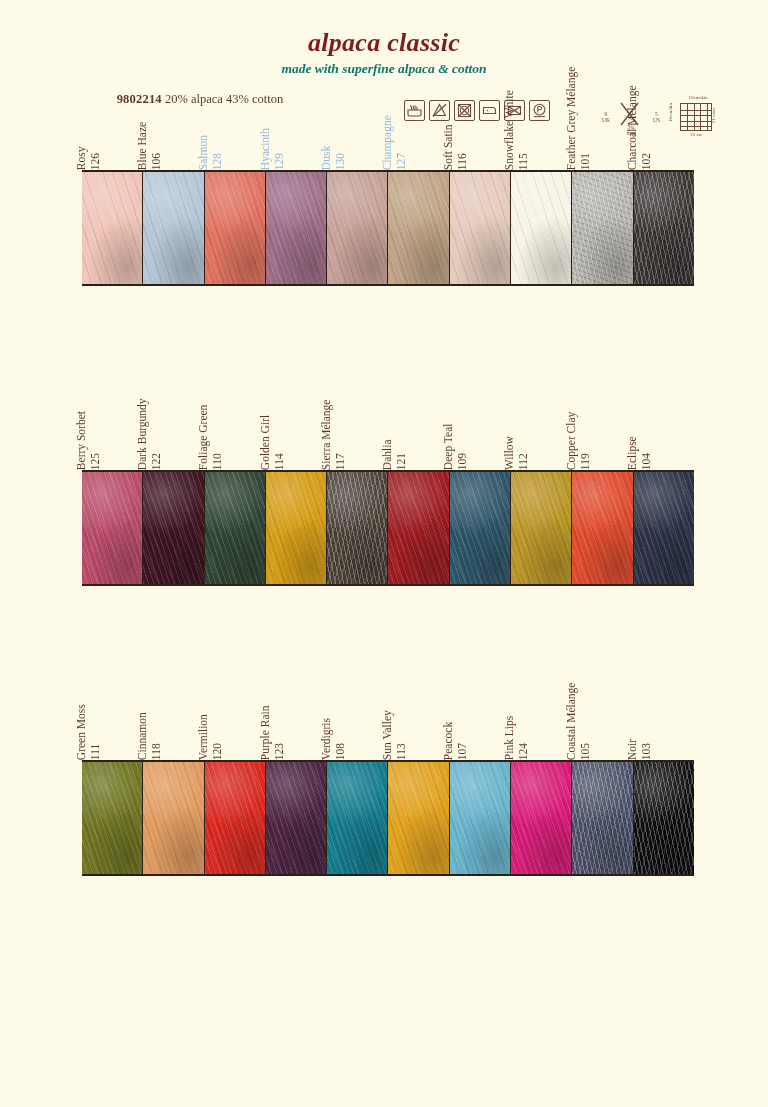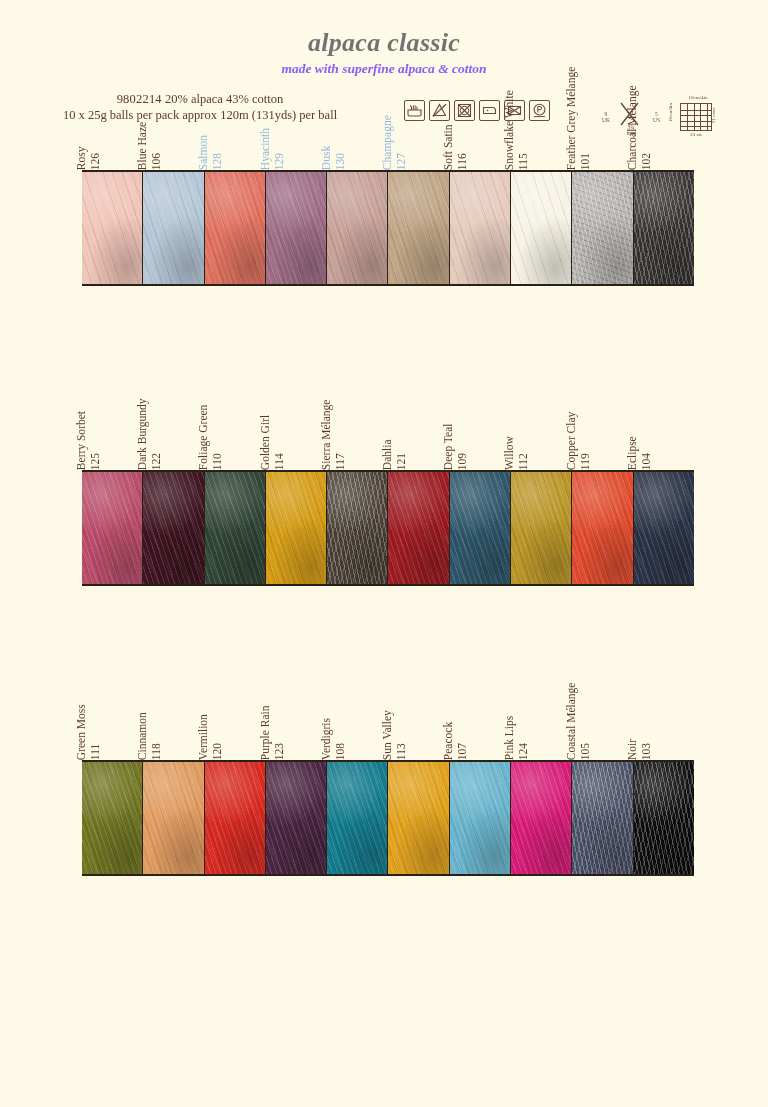--- a/index.html
+++ b/index.html
@@ -11,42 +11,42 @@
     position:relative;
     overflow:hidden;
   }
 
   
   .header { text-align:center; padding-top:28px; }
   .brand-title {
     font-family:"Liberation Serif", serif;
     font-style:italic; font-weight:bold;
     font-size:26px; letter-spacing:.3px;
-    color:#737373;
+    color:#7f1d1d;
   }
   .brand-sub {
     font-family:"Liberation Serif", serif;
     font-style:italic; font-weight:bold;
     font-size:13.5px; margin-top:3px;
-    color:#8b5cf6;
+    color:#0f766e;
   }
 
   
   .info-row {
     position:relative;
     margin-top:14px;
     height:58px;
   }
   .spec-block {
     position:absolute; left:0; top:0; width:400px;
     text-align:center;
     line-height:1.28;
   }
   .spec-line { font-size:12.5px; color:#5d3a28; white-space:nowrap; }
-  .spec-code { font-weight:normal; letter-spacing:.2px; }
+  .spec-code { font-weight:bold; letter-spacing:.2px; }
   .spec-new  { color:#9dbfe0; font-size:12.5px; letter-spacing:.2px; white-space:nowrap; }
 
   
   .care-symbols {
     position:absolute; left:404px; top:9px;
     display:flex; gap:4px;
   }
   .care-sym {
     width:21px; height:21px;
     border:1.2px solid #6b4a36;
@@ -167,21 +167,20 @@
   <div class="brand-sub">made with superfine alpaca &amp; cotton</div>
 </div>
 
 <div class="info-row">
 
   <div class="spec-block">
     <div class="spec-line">
       <span class="spec-code">9802214</span>
       <span>20% alpaca 43% cotton</span>
     </div>
-    <div class="spec-line">10 x 25g balls per pack approx 120m (131yds) per ball</div>
   </div>
 
   <div class="care-symbols">
     <div class="care-sym">
       <svg width="19" height="19" viewBox="0 0 19 19">
         <path d="M3 9 L3 13.5 Q3 15 4.5 15 L14.5 15 Q16 15 16 13.5 L16 9 Z" fill="none" stroke="#6b4a36" stroke-width="1.1"></path>
         <path d="M6.5 9 L6.5 5.5 M8.3 9 L8.3 4.4 M10.1 9 L10.1 4.4 M11.9 9 L11.9 5.6" stroke="#6b4a36" stroke-width="1" fill="none"></path>
         <path d="M6 6.2 Q5 5 5.6 4.2" stroke="#6b4a36" stroke-width=".9" fill="none"></path>
       </svg>
     </div>

